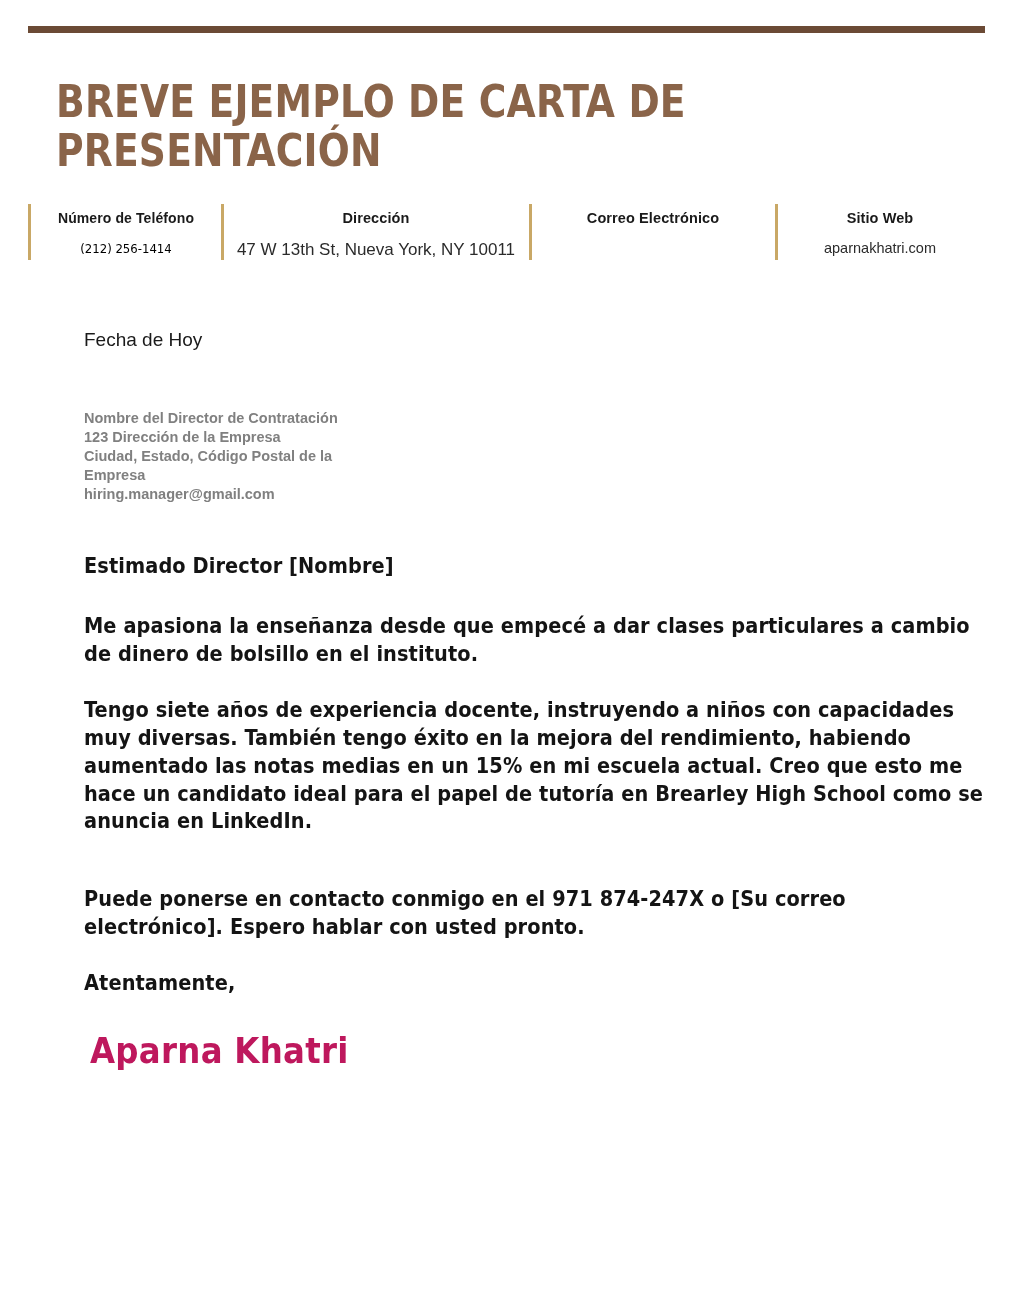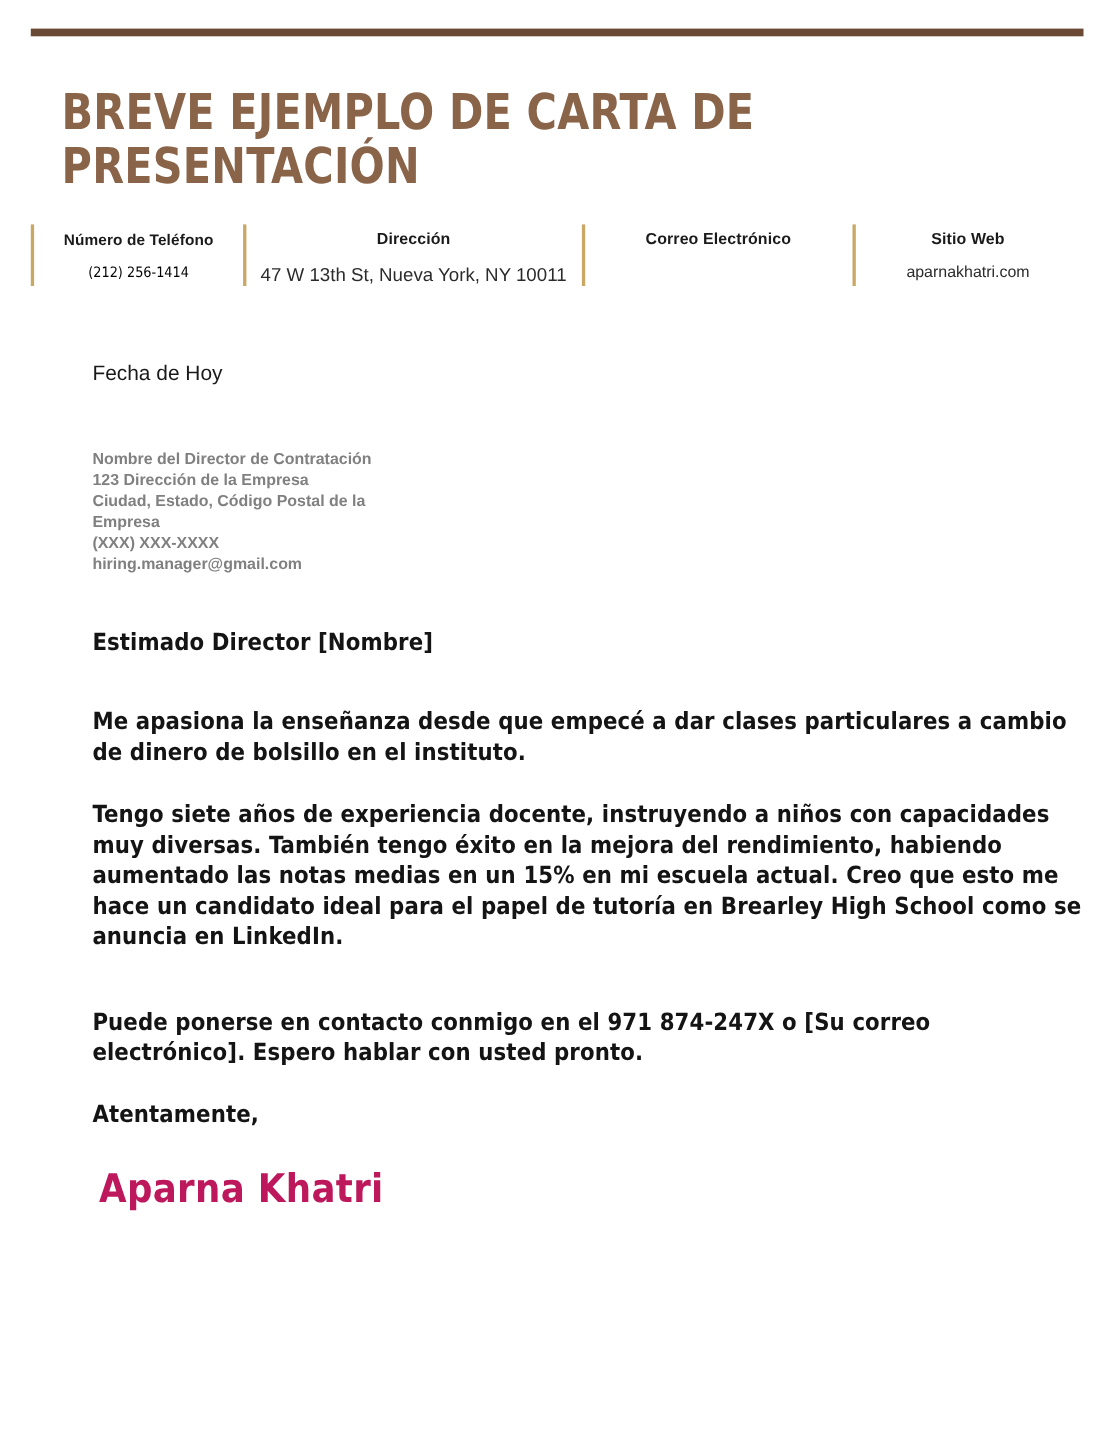--- a/index.html
+++ b/index.html
@@ -130,21 +130,21 @@
   .body-para {
     font-family: "Liberation Sans Narrow", "DejaVu Sans Condensed", "Liberation Sans", sans-serif;
     font-weight: bold;
     font-size: 21.5px;
     color: #141414;
     line-height: 1.30;
     letter-spacing: 0.1px;
   }
 
   #salutation { margin-top: 48px; }
-  #para-1     { margin-top: 44px; width: 890px; }
+  #para-1     { margin-top: 32px; width: 890px; }
   #para-2     { margin-top: 28px; width: 905px; }
   #para-3     { margin-top: 50px; width: 800px; }
   #closing    { margin-top: 28px; }
 
   #signature {
     margin-top: 36px;
     margin-left: 6px;
     font-family: "Liberation Sans Narrow", "DejaVu Sans Condensed", "Liberation Sans", sans-serif;
     font-weight: bold;
     font-size: 36px;
@@ -188,21 +188,20 @@
 </div>
 
 <div id="letter">
 
   <div id="date-line">Fecha de Hoy</div>
 
   <div id="recipient-block">
     <span class="r-line">Nombre del Director de Contratación</span>
     <span class="r-line">123 Dirección de la Empresa</span>
     <span class="r-line">Ciudad, Estado, Código Postal de la Empresa</span>
-    <span class="r-line">(XXX) XXX-XXXX</span>
     <span class="r-line">hiring.manager@gmail.com</span>
   </div>
 
   <div class="body-para" id="salutation">Estimado Director [Nombre]</div>
 
   <div class="body-para" id="para-1">Me apasiona la enseñanza desde que empecé a dar clases particulares a cambio de dinero de bolsillo en el instituto.</div>
 
   <div class="body-para" id="para-2">Tengo siete años de experiencia docente, instruyendo a niños con capacidades muy diversas. También tengo éxito en la mejora del rendimiento, habiendo aumentado las notas medias en un 15% en mi escuela actual. Creo que esto me hace un candidato ideal para el papel de tutoría en Brearley High School como se anuncia en LinkedIn.</div>
 
   <div class="body-para" id="para-3">Puede ponerse en contacto conmigo en el 971 874-247X o [Su correo electrónico]. Espero hablar con usted pronto.</div>

